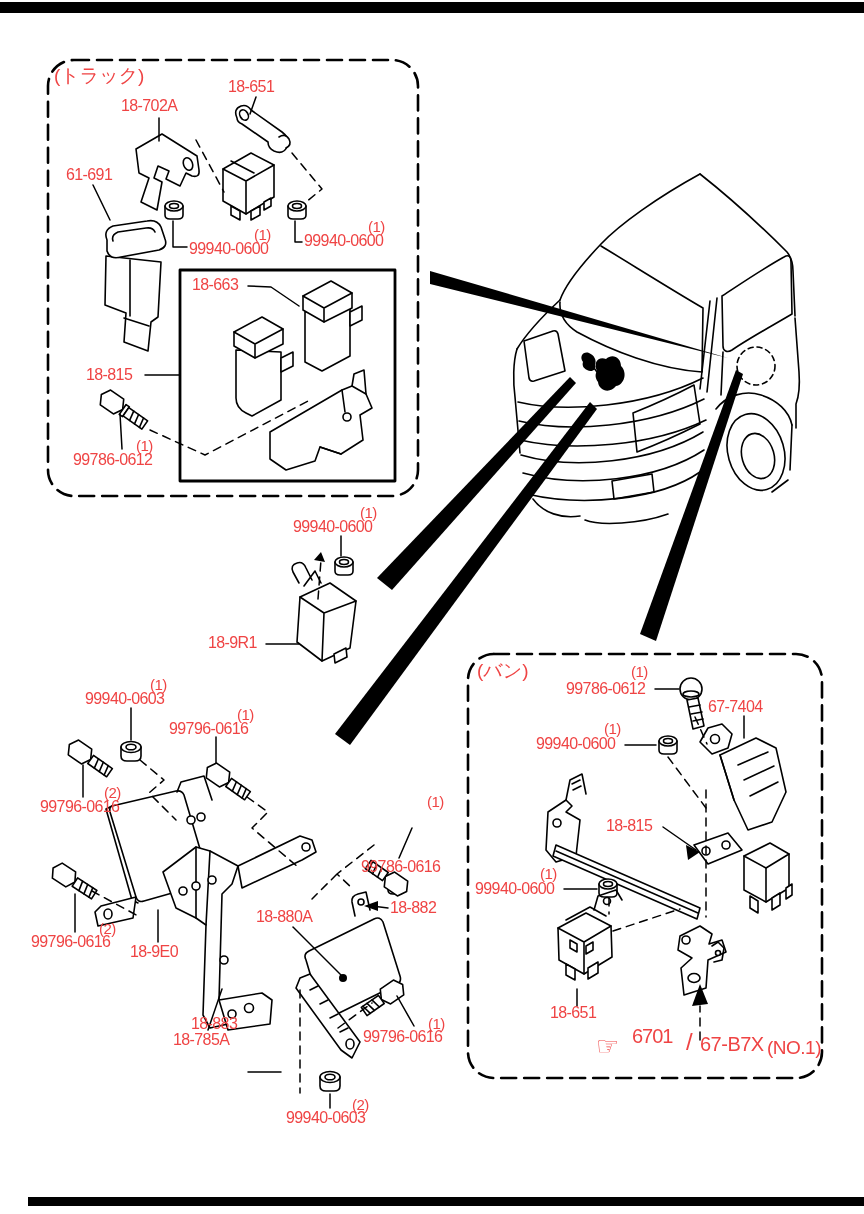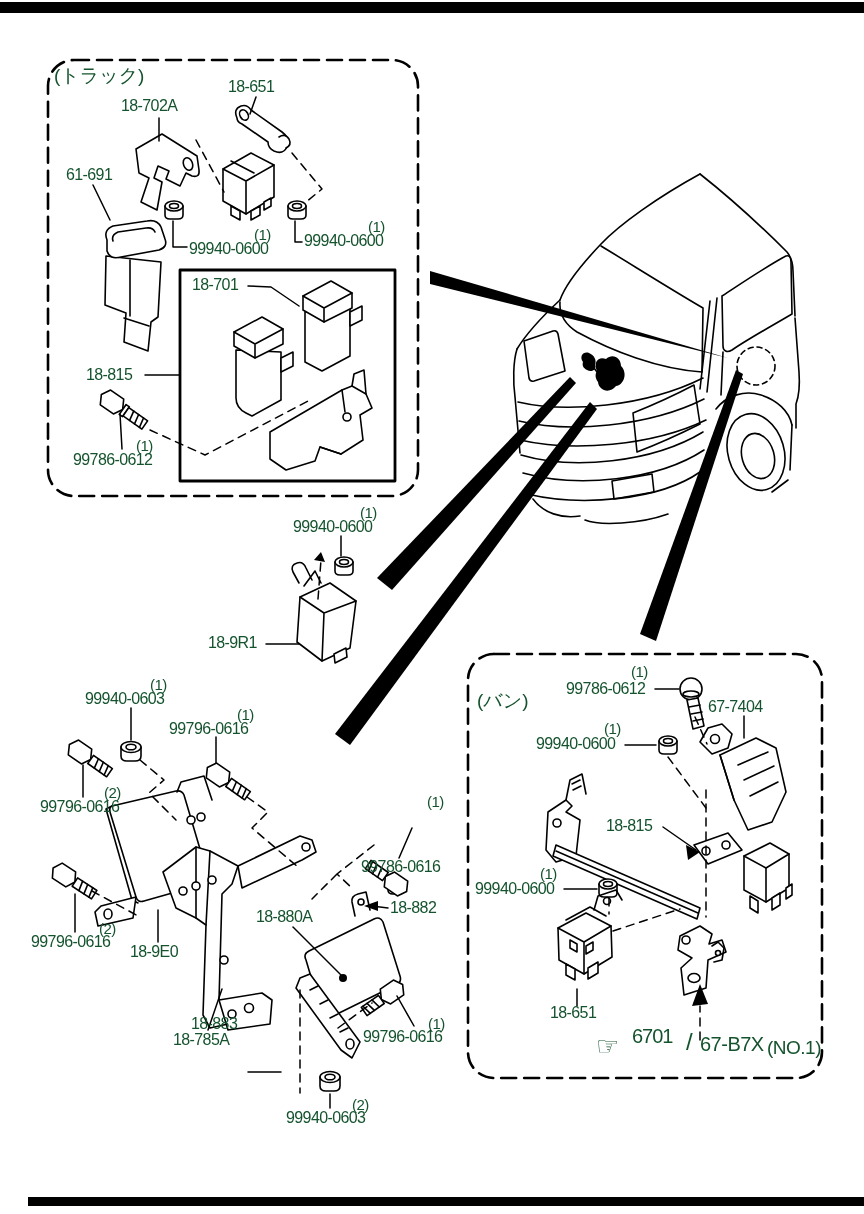--- a/index.html
+++ b/index.html
@@ -1,17 +1,17 @@
 <!DOCTYPE html>
 <html><head>
 <meta charset="utf-8">
 <style>
   html,body{margin:0;padding:0;background:#fff;}
   #page{position:relative;width:864px;height:1214px;background:#fff;overflow:hidden;
-        font-family:"Liberation Sans",sans-serif;color:#14532d;}
+        font-family:"Liberation Sans",sans-serif;color:#ef4444;}
   .bar{position:absolute;background:#000;}
   svg.art{position:absolute;left:0;top:0;}
   .lbl{position:absolute;white-space:nowrap;font-size:16px;line-height:1;letter-spacing:-0.6px;}
   .qty{position:absolute;white-space:nowrap;font-size:15px;line-height:1;letter-spacing:-0.5px;}
   .sec-title{position:absolute;white-space:nowrap;font-size:19px;line-height:1;}
   .ref-hand{position:absolute;font-size:26px;line-height:1;}
   .ref-main{position:absolute;font-size:20px;line-height:1;letter-spacing:-1px;}
   .ref-sep{position:absolute;font-size:24px;line-height:1;}
   .ref-sub{position:absolute;font-size:20px;line-height:1;letter-spacing:-0.5px;}
   .ref-note{position:absolute;font-size:19px;line-height:1;letter-spacing:-0.5px;}
@@ -309,30 +309,30 @@
       <path d="M 700,1040 L 700,1006"></path>
       <path d="M 609,898 L 609,914"></path>
     </g>
     <g fill="#000" stroke="none">
       <polygon points="321,552 314,560 325,562"></polygon>
       <polygon points="700,984 692,1006 708,1004"></polygon>
     </g>
   </svg>
 
   <div class="sec-title" style="left:54px;top:66px;">(トラック)</div>
-  <div class="sec-title" style="left:477px;top:691px;">(バン)</div>
+  <div class="sec-title" style="left:477px;top:661px;">(バン)</div>
 
   <div class="lbl" style="left:121px;top:98px;">18-702A</div>
   <div class="lbl" style="left:228px;top:79px;">18-651</div>
   <div class="lbl" style="left:66px;top:167px;">61-691</div>
   <div class="qty" style="left:254px;top:227px;">(1)</div>
   <div class="lbl" style="left:189px;top:241px;">99940-0600</div>
   <div class="qty" style="left:368px;top:219px;">(1)</div>
   <div class="lbl" style="left:304px;top:233px;">99940-0600</div>
-  <div class="lbl" style="left:192px;top:277px;">18-701</div>
+  <div class="lbl" style="left:192px;top:277px;">18-663</div>
   <div class="lbl" style="left:86px;top:367px;">18-815</div>
   <div class="qty" style="left:136px;top:438px;">(1)</div>
   <div class="lbl" style="left:73px;top:452px;">99786-0612</div>
 
   <div class="qty" style="left:360px;top:505px;">(1)</div>
   <div class="lbl" style="left:293px;top:519px;">99940-0600</div>
   <div class="lbl" style="left:208px;top:635px;">18-9R1</div>
 
   <div class="qty" style="left:150px;top:677px;">(1)</div>
   <div class="lbl" style="left:85px;top:691px;">99940-0603</div>

